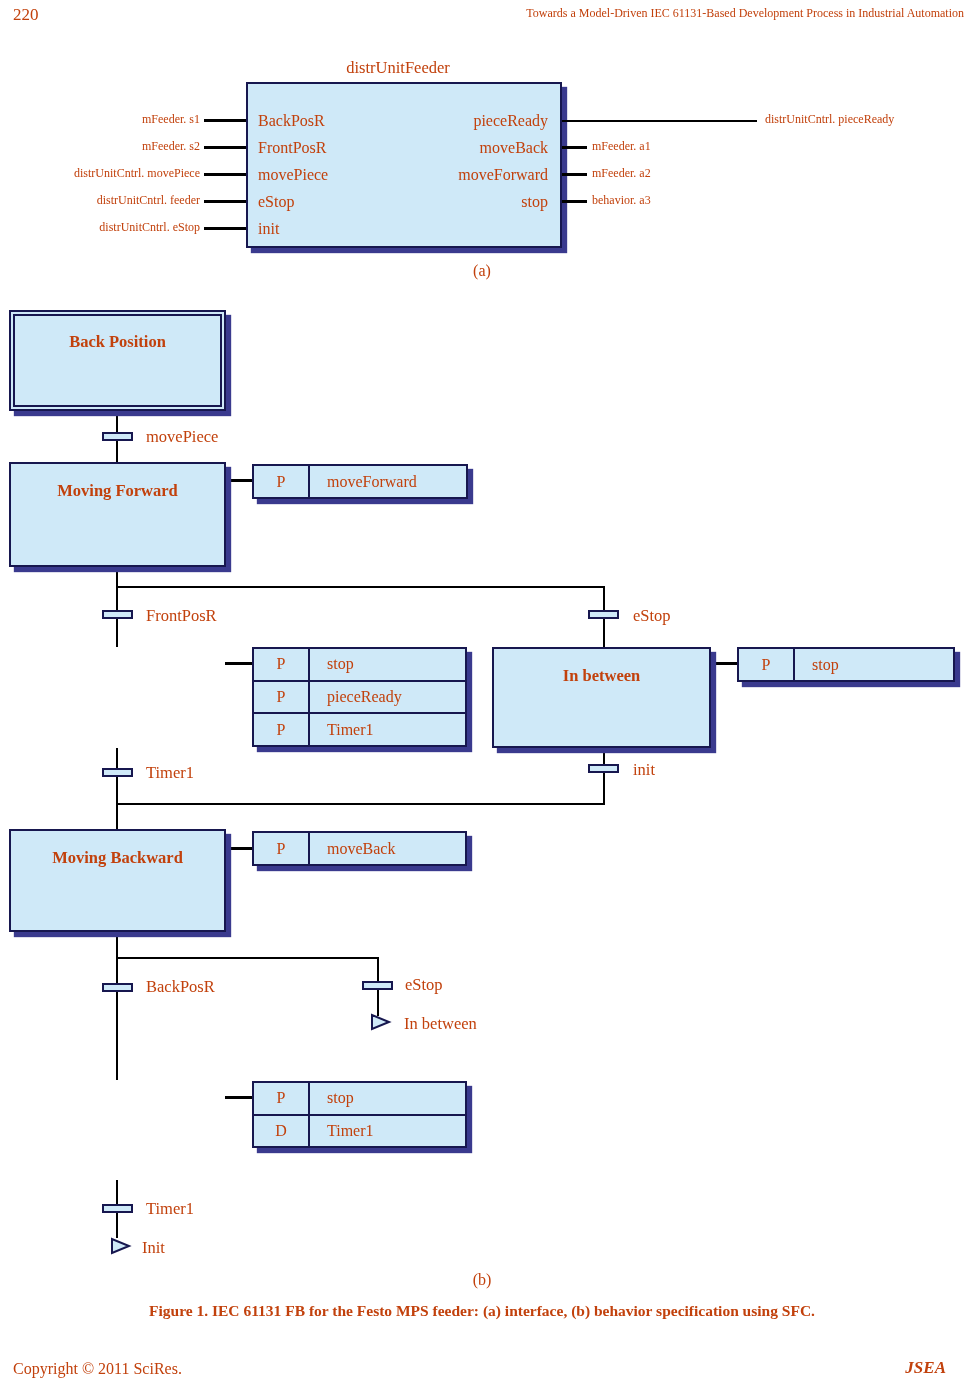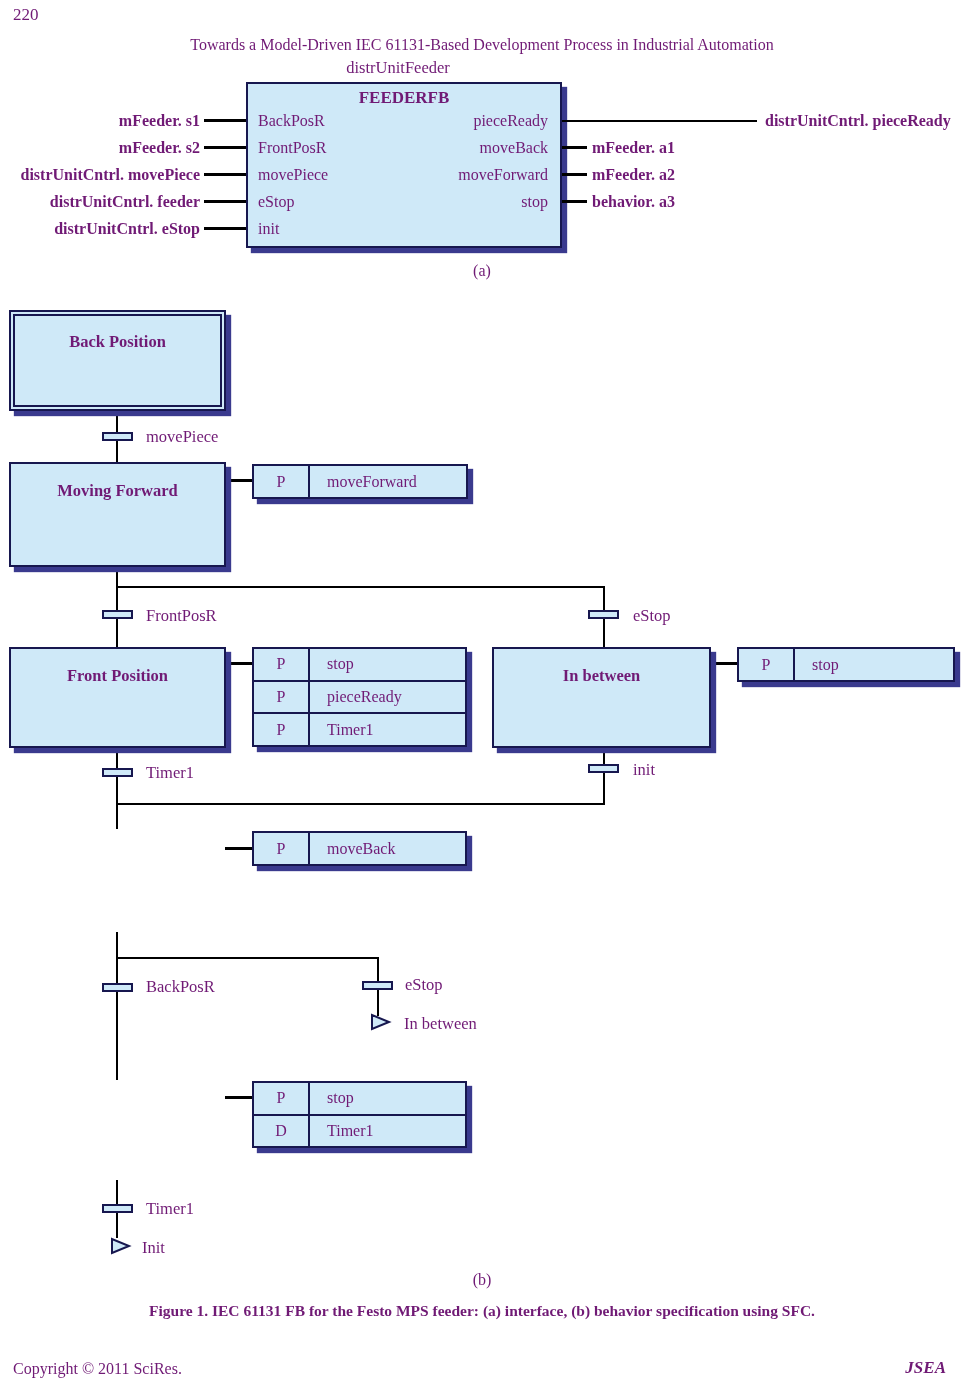--- a/index.html
+++ b/index.html
@@ -1,44 +1,44 @@
 <!DOCTYPE html>
 <html><head>
 <meta charset="utf-8">
 <style>
   html,body { margin:0; padding:0; background:#ffffff; }
   .page {
     position:relative; width:964px; height:1386px; background:#ffffff;
-    font-family:"Liberation Serif", serif; color:#701a75;
+    font-family:"Liberation Serif", serif; color:#c2410c;
     overflow:hidden;
   }
   .abs { position:absolute; }
 
   
   .page-number { left:13px; top:5px; font-size:17px; }
-  .header-title { left:0; right:0; top:6px; text-align:center; font-size:16px;margin-top:30px; }
+  .header-title { left:0; right:0; top:6px; text-align:right; font-size:12px; }
   .caption { left:0; right:0; top:1302px; text-align:center; font-weight:bold; font-size:15.5px; }
   .footer-left { left:13px; top:1360px; font-size:16px; }
   .footer-right { right:18px; top:1358px; font-size:17px; font-weight:bold; font-style:italic; }
   .sublabel { left:0; right:0; text-align:center; font-size:16px; }
 
   
   .page { --fill:#cfe9f8; --border:#17174f; --shadow:#3a3a8e; --line:#000; }
 
   
   .fb-block {
     left:246px; top:82px; width:316px; height:166px;
     background:var(--fill); border:2px solid var(--border);
     box-shadow:5px 5px 1px var(--shadow); box-sizing:border-box;
   }
   .fb-title { left:246px; top:88px; width:316px; text-align:center; font-weight:bold; font-size:17px; }
   .fb-pin { font-size:16px; white-space:nowrap; }
   .pin-in  { left:258px; }
   .pin-out { width:200px; text-align:right; left:348px; }
-  .signal  { font-size:16px; white-space:nowrap;font-weight:bold; }
+  .signal  { font-size:12px; white-space:nowrap; }
   .sig-in  { left:0; width:200px; text-align:right; }
   .sig-out { left:592px; }
   .wire { background:var(--line); }
 
   
   .step {
     background:var(--fill); border:2px solid var(--border);
     box-shadow:5px 5px 1px var(--shadow); box-sizing:border-box;
     text-align:center; font-weight:bold; font-size:16.5px;
   }
@@ -70,21 +70,20 @@
 
 <div class="page">
 
   <div class="abs page-number">220</div>
   <div class="abs header-title">Towards a Model-Driven IEC 61131-Based Development Process in Industrial Automation</div>
 
   <div class="abs" style="left:0;top:0;width:964px;height:290px;">
     <div class="abs" style="left:288px;top:58px;width:220px;text-align:center;font-size:16.5px;">distrUnitFeeder</div>
 
     <div class="abs fb-block"></div>
-    <div class="abs fb-title">FEEDERFB</div>
 
     <div class="abs fb-pin pin-in" style="top:112px;">BackPosR</div>
     <div class="abs fb-pin pin-in" style="top:139px;">FrontPosR</div>
     <div class="abs fb-pin pin-in" style="top:166px;">movePiece</div>
     <div class="abs fb-pin pin-in" style="top:193px;">eStop</div>
     <div class="abs fb-pin pin-in" style="top:220px;">init</div>
 
     <div class="abs fb-pin pin-out" style="top:112px;">pieceReady</div>
     <div class="abs fb-pin pin-out" style="top:139px;">moveBack</div>
     <div class="abs fb-pin pin-out" style="top:166px;">moveForward</div>
@@ -134,25 +133,25 @@
     <div class="abs line" style="left:710px;top:372px;width:27px;height:3px;"></div>
     <div class="abs line" style="left:225px;top:557px;width:27px;height:3px;"></div>
     <div class="abs line" style="left:225px;top:806px;width:27px;height:3px;"></div>
 
     <div class="abs step" style="left:9px;top:172px;width:217px;height:105px;">
       <span class="step-label">Moving Forward</span>
     </div>
     <div class="abs step initial" style="left:9px;top:20px;width:217px;height:101px;">
       <span class="step-label" style="margin-top:20px;">Back Position</span>
     </div>
-    <div class="abs step" style="left:9px;top:357px;width:217px;height:101px;">
-      <span class="step-label">Front Position</span>
-    </div>
     <div class="abs step" style="left:492px;top:357px;width:219px;height:101px;">
       <span class="step-label">In between</span>
+    </div>
+    <div class="abs step" style="left:9px;top:539px;width:217px;height:103px;">
+      <span class="step-label">Moving Backward</span>
     </div>
 
     <div class="abs action-block" style="left:252px;top:174px;width:216px;height:35px;">
       <div class="action-row">
         <span class="action-q">P</span>
         <span class="action-a">moveForward</span>
       </div>
     </div>
 
     <div class="abs action-block" style="left:252px;top:357px;width:215px;height:100px;">

